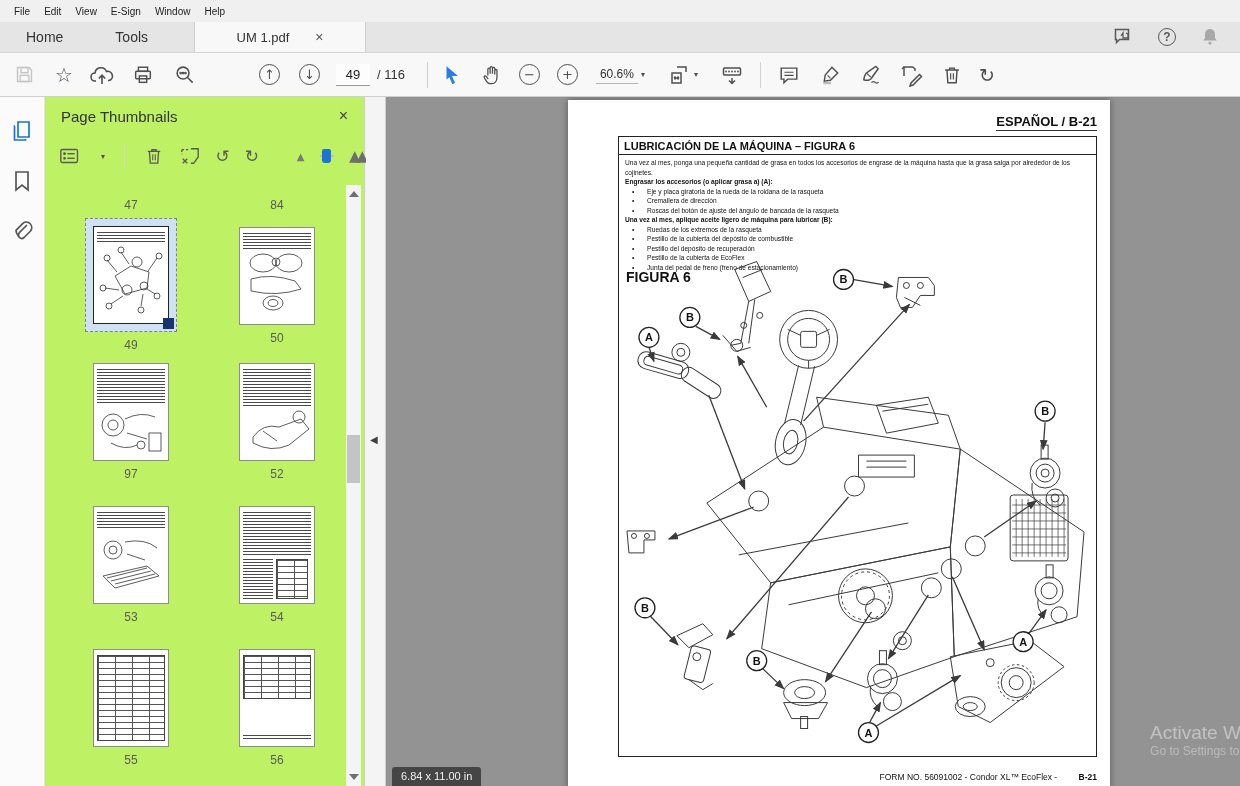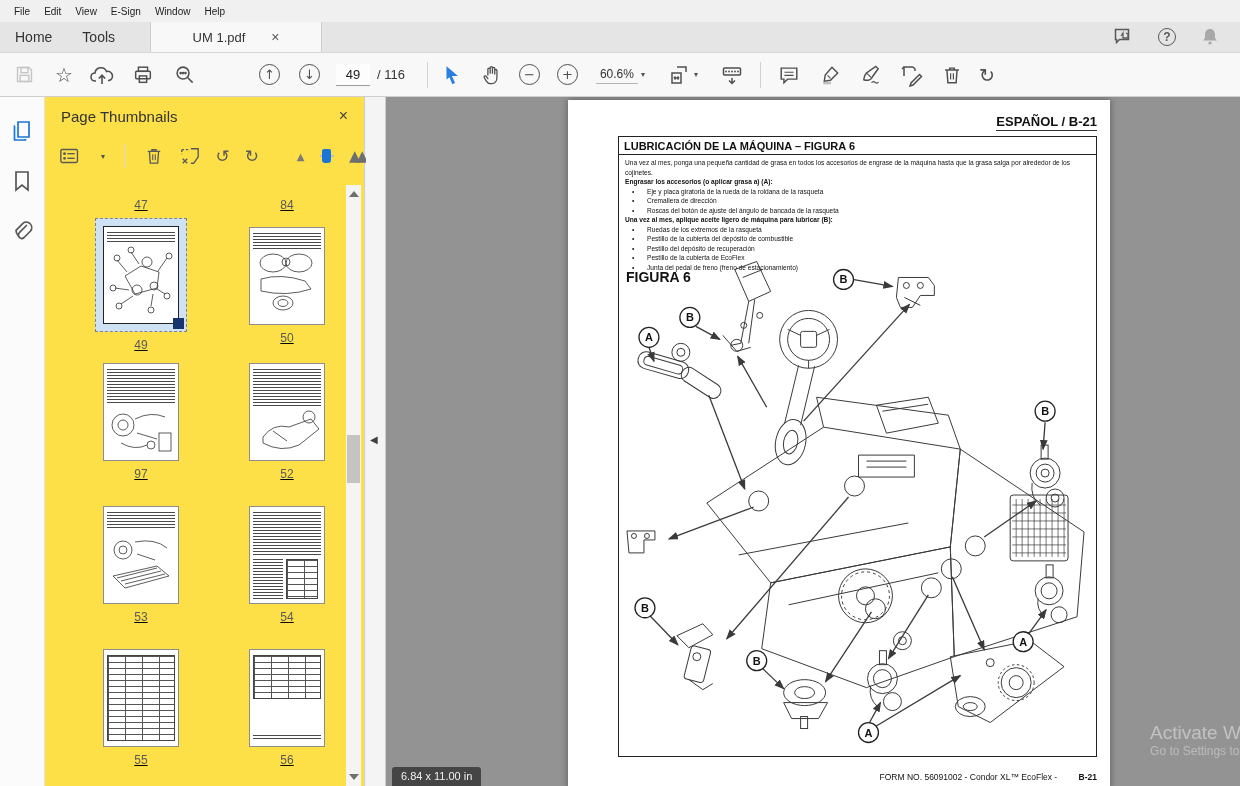--- a/index.html
+++ b/index.html
@@ -5,21 +5,21 @@
   * { margin:0; padding:0; box-sizing:border-box; }
   html,body { width:1240px; height:786px; overflow:hidden; font-family:"Liberation Sans", sans-serif; background:#fff; }
   .app { position:relative; width:1240px; height:786px; background:#f0f0f0; }
 
   
   .menubar { position:absolute; top:0; left:0; right:0; height:22px; background:#f0f0f0; display:flex; align-items:center; padding-left:7px; }
   .menubar .mitem { font-size:10px; color:#222; padding:0 7px; cursor:default; }
 
   
   .tabbar { position:absolute; top:22px; left:0; right:0; height:31px; background:#e5e5e5; display:flex; align-items:stretch; border-bottom:1px solid #d7d7d7; }
-  .tab { font-size:14px; color:#333; display:flex; align-items:center; padding:0 15px; }
+  .tab { font-size:14px; color:#333; display:flex; align-items:center; padding:0 26px; }
   .doctab { width:172px; margin-left:20px; background:#f8f8f8; border-left:1px solid #cdcdcd; border-right:1px solid #cdcdcd; display:flex; align-items:center; justify-content:center; gap:26px; font-size:13px; color:#333; }
   .doctab .close { font-size:14px; color:#555; }
   .tabbar .spacer { flex:1; }
   .tb-right { display:flex; align-items:center; gap:22px; padding-right:18px; }
   .circle-help { width:18px; height:18px; border:1.5px solid #595959; border-radius:50%; font-size:12px; font-weight:bold; color:#595959; display:flex; align-items:center; justify-content:center; }
 
   
   .toolbar { position:absolute; top:53px; left:0; right:0; height:44px; background:#f8f8f8; border-bottom:1px solid #cfcfcf; display:flex; align-items:center; }
   .ticon { width:24px; height:24px; display:flex; align-items:center; justify-content:center; color:#4f4f4f; }
   .ticon svg { display:block; }
@@ -29,35 +29,35 @@
   .tdivider { width:1px; height:26px; background:#d2d2d2; margin:0 12px; }
   .pagebox { width:34px; height:22px; border-bottom:1px solid #9a9a9a; background:#fdfdfd; font-size:13px; text-align:center; border-top:none; border-left:none; border-right:none; color:#222; }
   .pagetotal { font-size:13px; color:#333; margin:0 10px 0 7px; }
   .zoomval { font-size:12px; color:#333; border-bottom:1px solid #b5b5b5; padding:2px 4px; }
 
   
   .main { position:absolute; top:97px; left:0; right:0; bottom:0; }
 
   .leftrail { position:absolute; left:0; top:0; bottom:0; width:45px; background:#fbfbfb; border-right:1px solid #e3e3e3; display:flex; flex-direction:column; align-items:center; padding-top:22px; gap:26px; }
 
-  .panel { position:absolute; left:45px; top:0; bottom:0; width:320px; background:#fde047; border-right:1px solid #cfcfcf; }
+  .panel { position:absolute; left:45px; top:0; bottom:0; width:320px; background:#bef264; border-right:1px solid #cfcfcf; }
   .panel-header { height:38px; display:flex; align-items:center; justify-content:space-between; padding:0 16px 0 16px; }
   .panel-header .ptitle { font-size:15px; color:#333; }
   .panel-header .pclose { font-size:16px; color:#444; }
   .panel-toolbar { height:42px; display:flex; align-items:center; padding-left:14px; gap:15px; border-bottom:none; }
   .pt-divider { width:1px; height:24px; background:#d8d8d8; margin:0 4px; }
   .mountain-sm { font-family:"DejaVu Sans", sans-serif; font-size:10px; color:#7a7a7a; }
   .mountain-lg { font-family:"DejaVu Sans", sans-serif; font-size:15px; color:#6e6e6e; letter-spacing:-4px; }
   .zslider { position:relative; width:26px; height:14px; }
   .zslider .track { position:absolute; top:6px; left:0; right:0; height:2px; background:#bdbdbd; }
   .zslider .handle { position:absolute; left:2px; top:0; width:9px; height:14px; background:#1b74d6; border-radius:2px 2px 3px 3px; }
 
   
   .tgrid { position:absolute; left:10px; top:95px; width:300px; }
-  .trow { position:absolute; left:16px; display:flex; gap:6px;text-decoration:underline; }
+  .trow { position:absolute; left:6px; display:flex; gap:6px; }
   .tcell { width:140px; display:flex; flex-direction:column; align-items:center; }
   .tnum { font-size:12px; color:#5a5a5a; margin-top:6px; }
   .tpage { width:76px; height:98px; background:#fff; border:1px solid #8d8d8d; position:relative; overflow:hidden; padding:3px; }
   .selwrap { position:relative; background:#cfe2f4; border:1px dashed #828282; padding:7px; }
   .selwrap .corner { position:absolute; right:2px; bottom:2px; width:11px; height:11px; background:#16356e; }
   .mini-lines { background:repeating-linear-gradient(to bottom,#4a4a4a 0,#4a4a4a 1px,transparent 1px,transparent 3px); }
   .mini-table { border:1px solid #444; background:repeating-linear-gradient(to bottom,#555 0,#555 1px,transparent 1px,transparent 6px), repeating-linear-gradient(to right,#555 0,#555 1px,transparent 1px,transparent 17px); }
 
   
   .pscroll { position:absolute; right:3px; top:88px; bottom:0; width:15px; background:#f4f4f4; }

